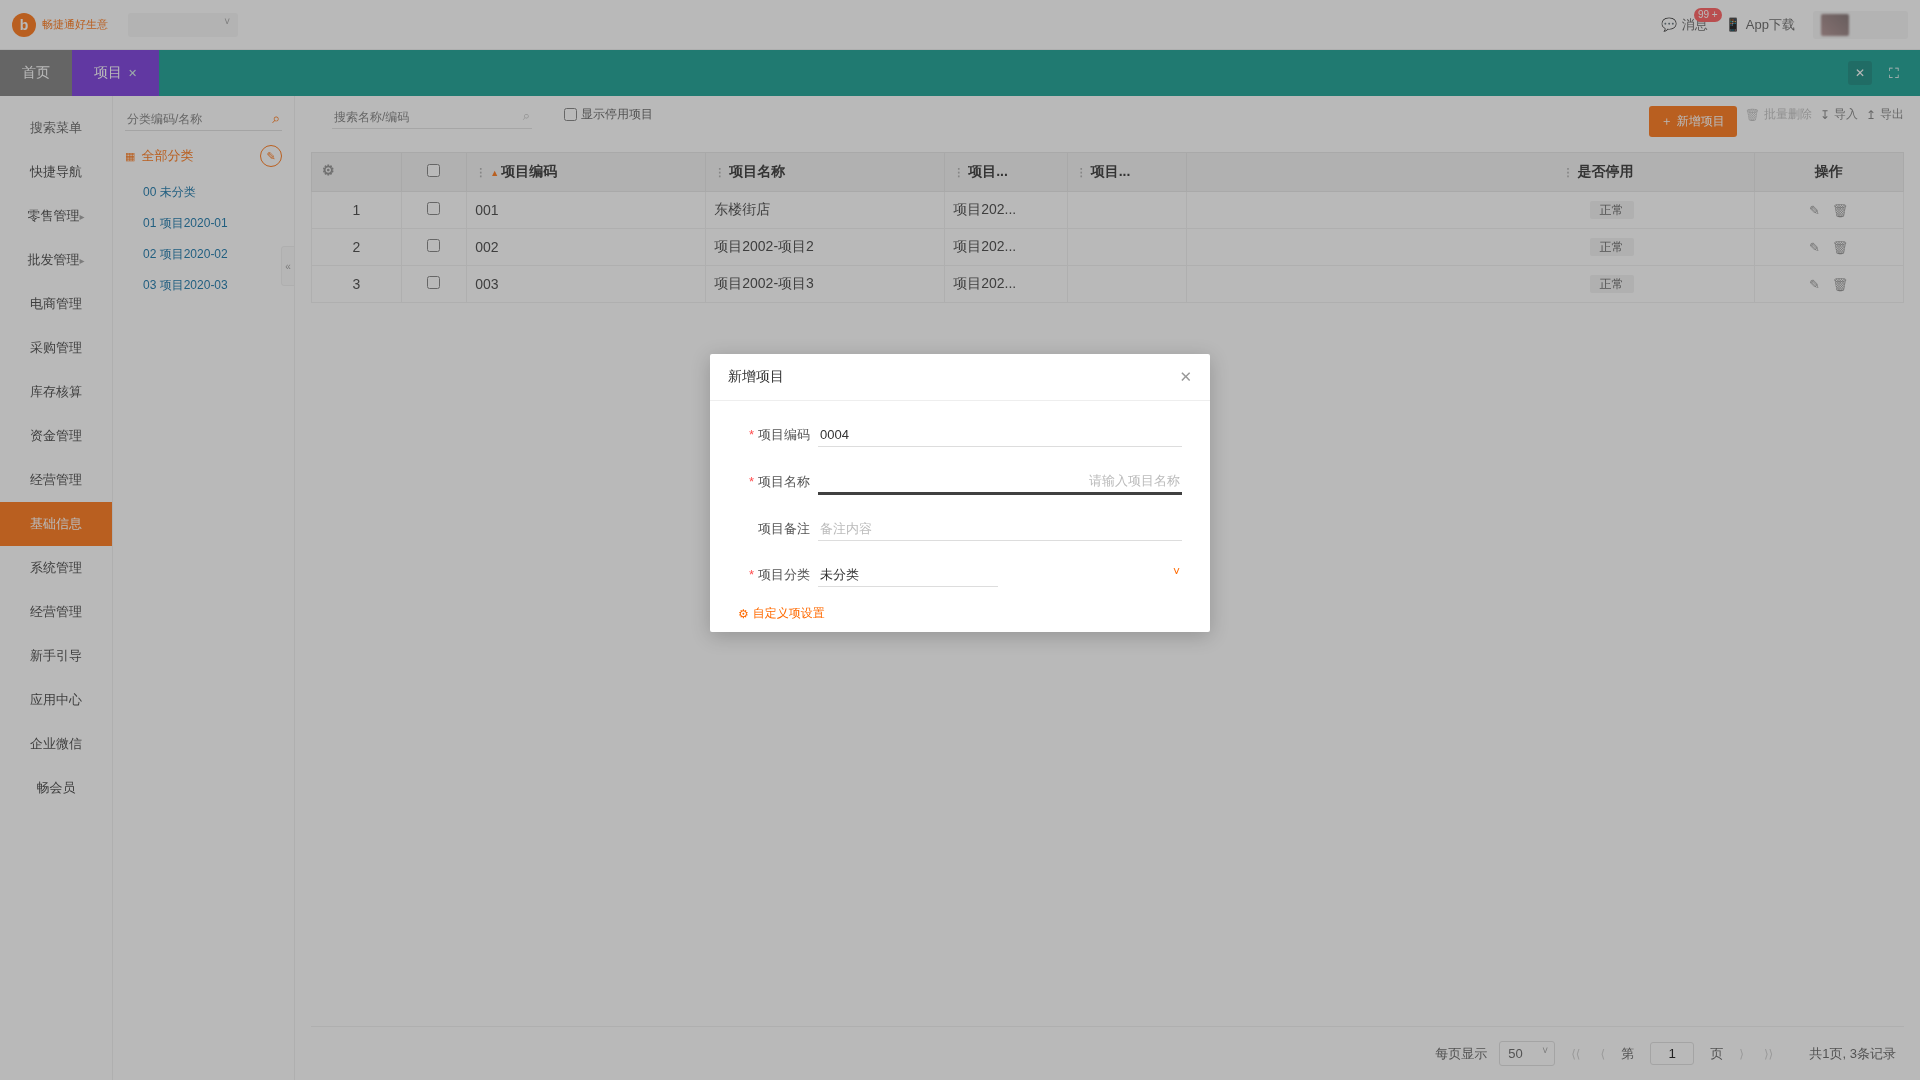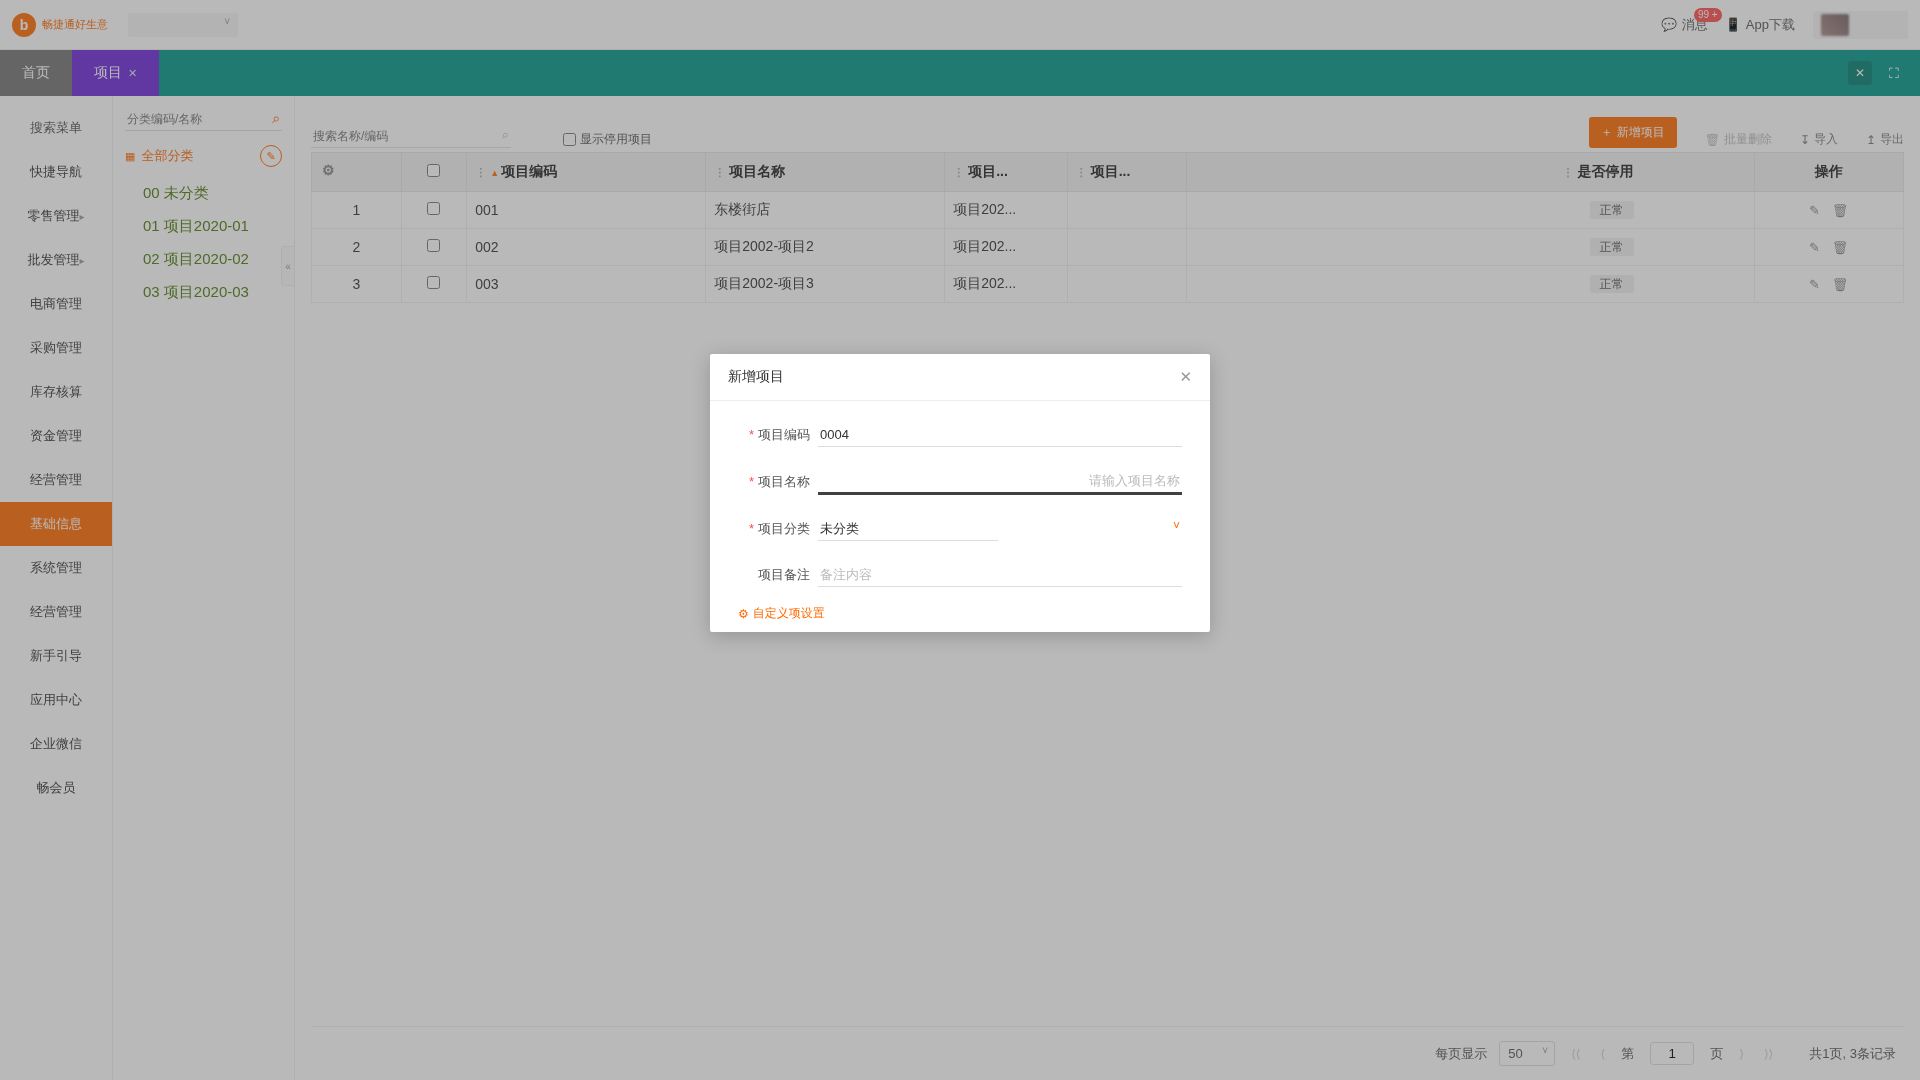--- a/index.html
+++ b/index.html
@@ -41,26 +41,26 @@
 
 
 .cat-panel { width: 182px; border-right: 1px solid #eee; padding: 12px 8px; position: relative; }
 .cat-search-wrap { position: relative; margin-bottom: 4px; padding: 0 4px; }
 .cat-search { width: 100%; border: none; border-bottom: 1px solid #ddd; padding: 4px 22px 4px 2px; font-size: 12px; color: #999; background: transparent; }
 .cat-search-icon { position: absolute; right: 6px; top: 2px; color: #ff6a00; font-size: 14px; }
 .cat-head { display: flex; align-items: center; gap: 6px; color: #ff6a00; font-size: 13px; padding: 10px 4px; }
 .cat-head-icon { color: #ff6a00; font-size: 11px; }
 .cat-edit-circ { width: 22px; height: 22px; border: 1px solid #ff6a00; border-radius: 50%; display: flex; align-items: center; justify-content:center; color:#ff6a00; font-size:11px; margin-left:auto;}
 .cat-list { padding-left: 18px; }
-.cat-it { padding: 7px 4px; color: #4d7c0f; font-size: 15px; }
+.cat-it { padding: 7px 4px; color: #0369a1; font-size: 12px; }
 .cat-collapse { position: absolute; right: -1px; top: 150px; width: 14px; height: 40px; background: #fafafa; border:1px solid #eee; border-radius: 3px 0 0 3px; display:flex; align-items:center; justify-content:center; color:#999; font-size:10px;}
 
 
 .content { flex: 1; padding: 10px 16px 0 16px; display: flex; flex-direction: column; position: relative; }
-.toolbar { display: flex; align-items: flex-end; gap: 28px; height: 42px; }
+.toolbar { display: flex; align-items: flex-start; gap: 8px; height: 42px; margin-left: 21px; }
 .tb-search-wrap { position: relative; }
 .tb-search { width: 200px; border: none; border-bottom: 1px solid #e0e0e0; padding: 4px 24px 4px 2px; font-size: 12px; color: #999; background: transparent; }
 .tb-search-icon { position: absolute; right: 2px; top: 2px; color: #bbb; font-size: 13px; }
 .tb-check { display: flex; align-items: center; gap: 4px; color: #555; font-size: 12px; padding-left: 24px; }
 .tb-check input { width: 13px; height: 13px; accent-color: #ff6a00; }
 .tb-spacer { flex: 1; }
 .btn-primary { background: #ff6a00; color: #fff; border: none; padding: 7px 12px; border-radius: 3px; font-size: 12px; display: flex; align-items: center; gap: 4px; }
 .link-btn { color: #777; display: flex; align-items: center; gap: 4px; font-size: 12px; }
 .link-btn.disabled { color: #bbb; }
 
@@ -359,26 +359,26 @@
   <div class="modal-body">
     <div class="form-row">
       <span class="form-label req">项目编码</span>
       <input class="form-input" value="0004" style="">
     </div>
     <div class="form-row">
       <span class="form-label req">项目名称</span>
       <input class="form-input focus" placeholder="请输入项目名称" style="">
     </div>
     <div class="form-row">
+      <span class="form-label">项目备注</span>
+      <input class="form-input" placeholder="备注内容" style="">
+    </div>
+    <div class="form-row">
       <span class="form-label req">项目分类</span>
       <div class="form-select-wrap">
         <input class="form-input" readonly="" value="未分类" style="">
       </div>
     </div>
-    <div class="form-row">
-      <span class="form-label">项目备注</span>
-      <input class="form-input" placeholder="备注内容" style="">
-    </div>
     <div class="custom-link">
       <span>自定义项设置</span>
     </div>
   </div>
 </div>
 
 </body></html>

